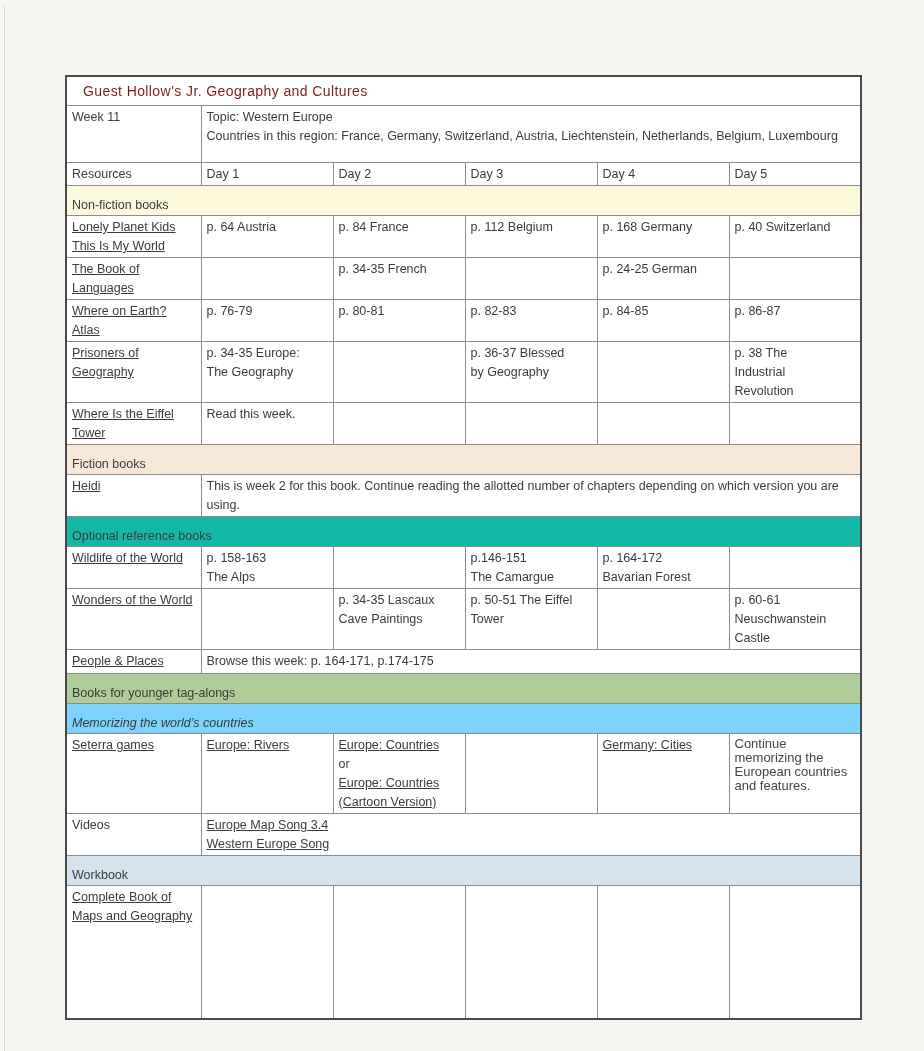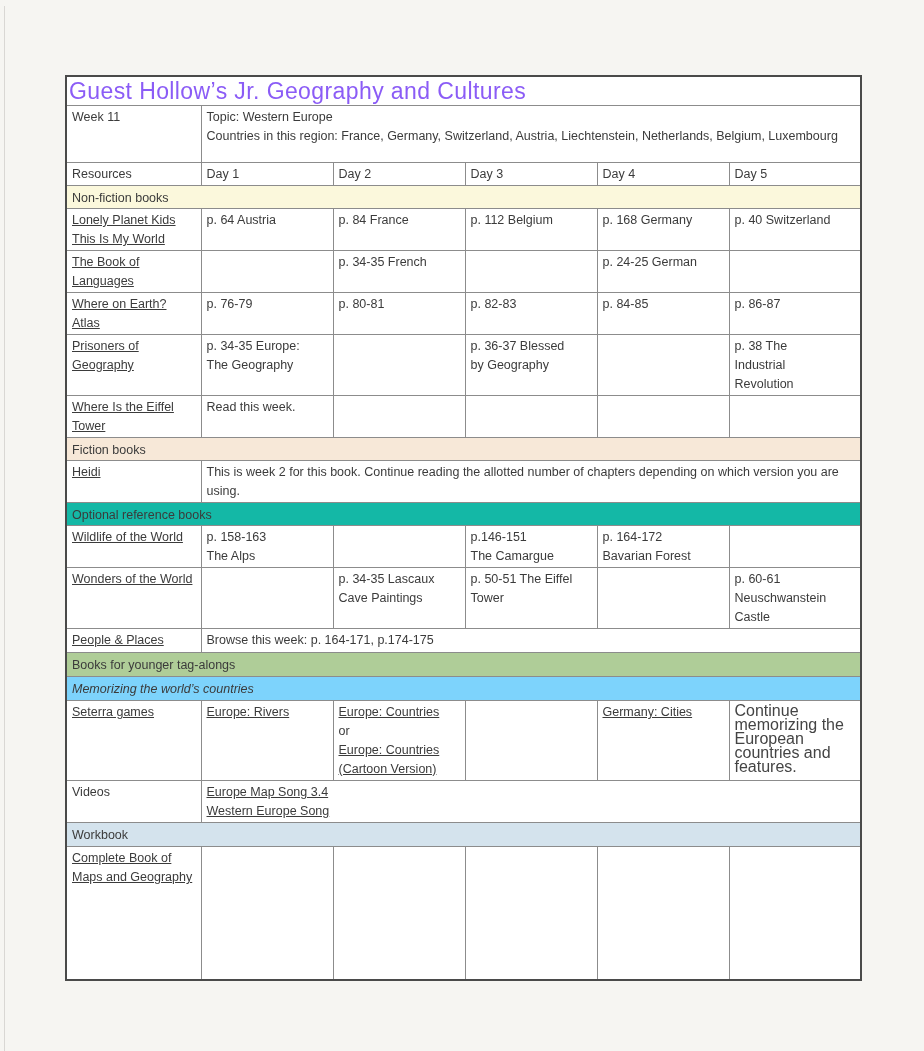--- a/index.html
+++ b/index.html
@@ -25,42 +25,42 @@
   }
   td {
     border: 1px solid #8c8c8c;
     vertical-align: top;
     padding: 2px 6px 1px 5px;
     font-size: 12.5px;
     line-height: 19px;
     overflow: hidden;
   }
   td.title {
-    font-size: 23px;
+    font-size: 14px;
     line-height: 25px;
     letter-spacing: 0.4px;
-    color: #8b5cf6;
-    padding-left: 2px;
+    color: #7f1d1d;
+    padding-left: 16px;
     font-weight: 500;
   }
   tr.section td {
-    padding-top: 3px;
+    padding-top: 10px;
     line-height: 18px;
   }
   .bg-nonfiction { background: #fbf8dc; }
   .bg-fiction    { background: #f7e8d8; }
   .bg-optional   { background: #14b8a6; }
   .bg-younger    { background: #afcd98; }
   .bg-memorizing { background: #7dd3fc; font-style: italic; }
   .bg-workbook   { background: #d4e3ed; }
   .ml { white-space: pre-line; }
   .block { display: block; }
   .link { text-decoration: underline; color: #3b3b3b; cursor: pointer; }
   .small-note {
-    font-size: 16px;
+    font-size: 13px;
     line-height: 14px;
     display: block;
     padding-top: 1px;
     color: #444444;
   }
 </style>
 </head>
 <body>
 
 <div class="page-edge"></div>

